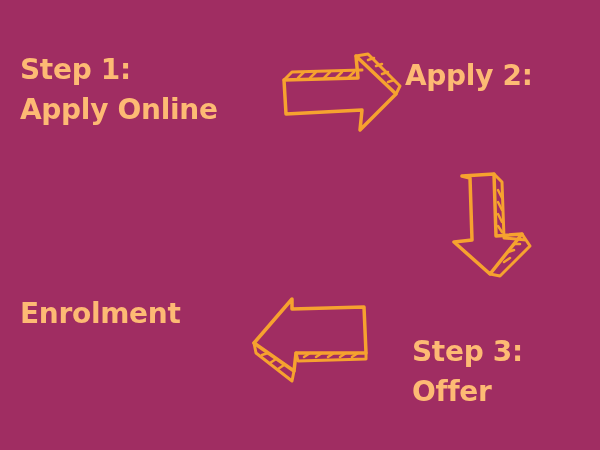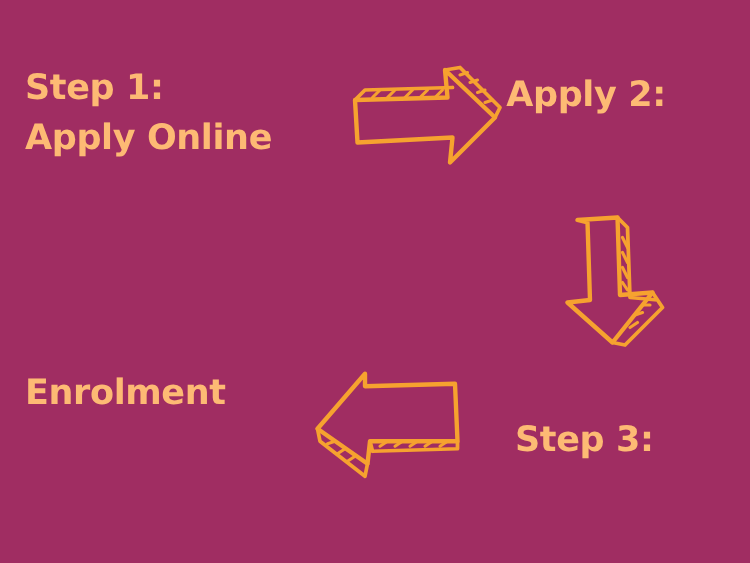--- a/index.html
+++ b/index.html
@@ -33,20 +33,21 @@
   <span>Step 1:</span>
   <span>Apply Online</span>
 </div>
 
 <div class="step" id="s2">
   <span>Apply 2:</span>
 </div>
 
 <div class="step" id="s3">
   <span>Step 3:</span>
+  <span>Offer</span>
 </div>
 
 <div class="step" id="s4">
   <span>Enrolment</span>
 </div>
 
 <svg class="arrow" style="left:278px;top:50px;" width="125" height="90" viewBox="0 0 125 90">
   <path stroke-width="3.5" d="M6,30 L80,28 L78,6 L118,44 L82,80 L84,60 L8,64 Z"></path>
   <path stroke-width="3" d="M6,30 L14,22 L84,20 M78,6 L90,4 L122,36 L118,44"></path>
   <path stroke-width="2.5" d="M20,28 L26,22 M32,28 L38,22 M46,28 L52,22 M58,28 L64,22 M70,28 L76,22 M90,10 L96,8 M98,16 L104,14 M104,24 L110,22 M110,32 L116,30"></path>

